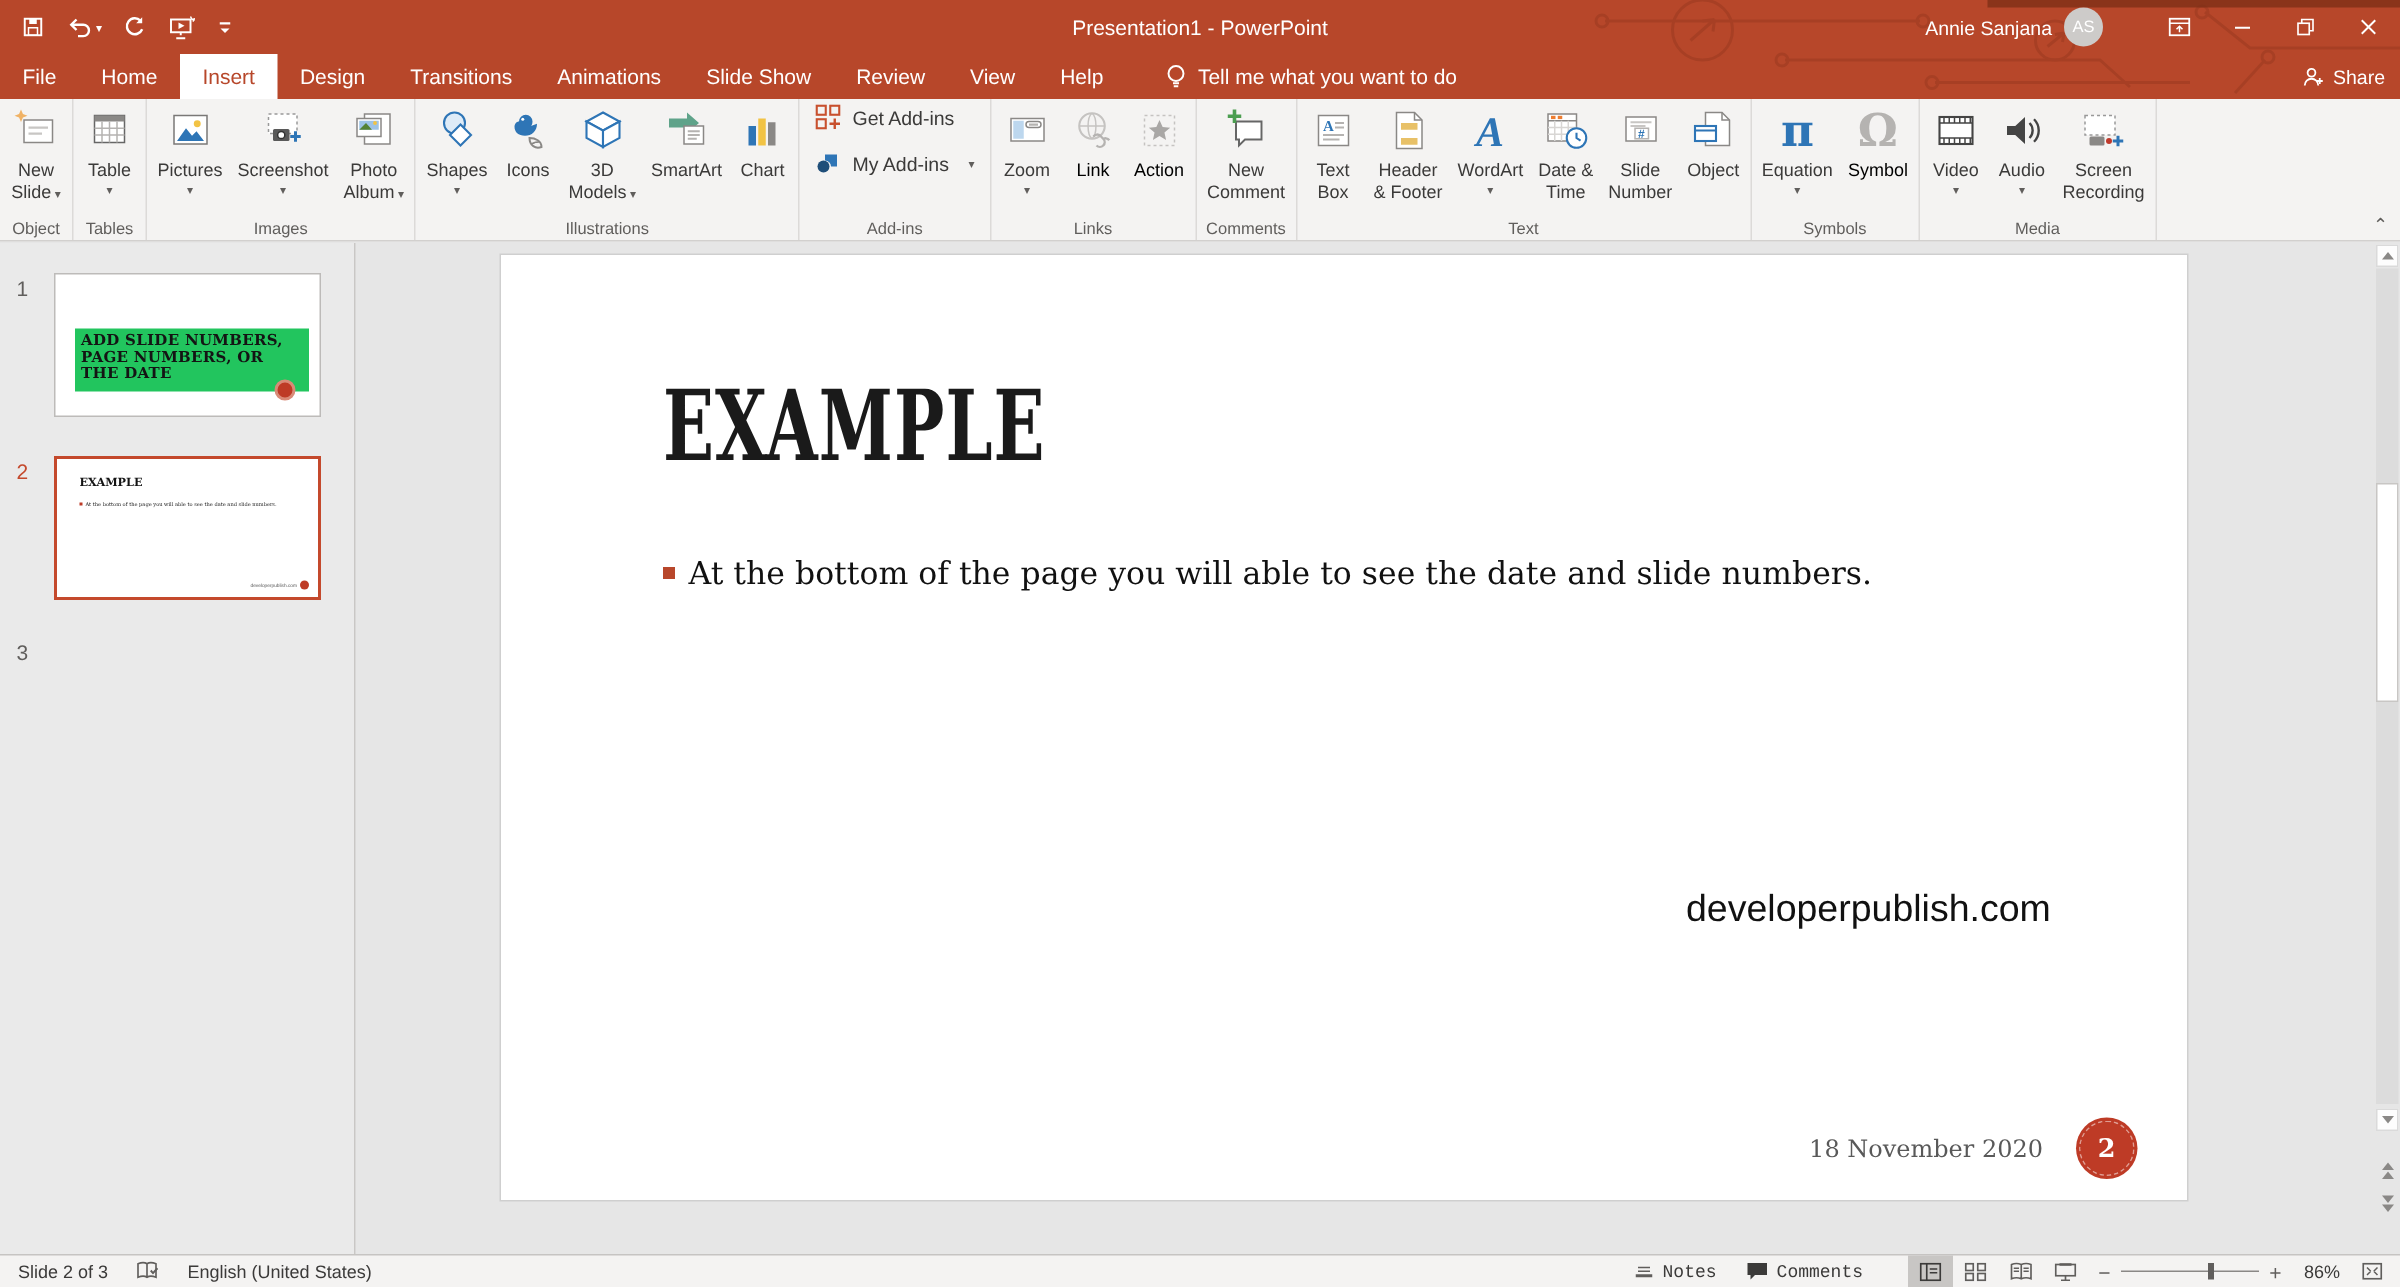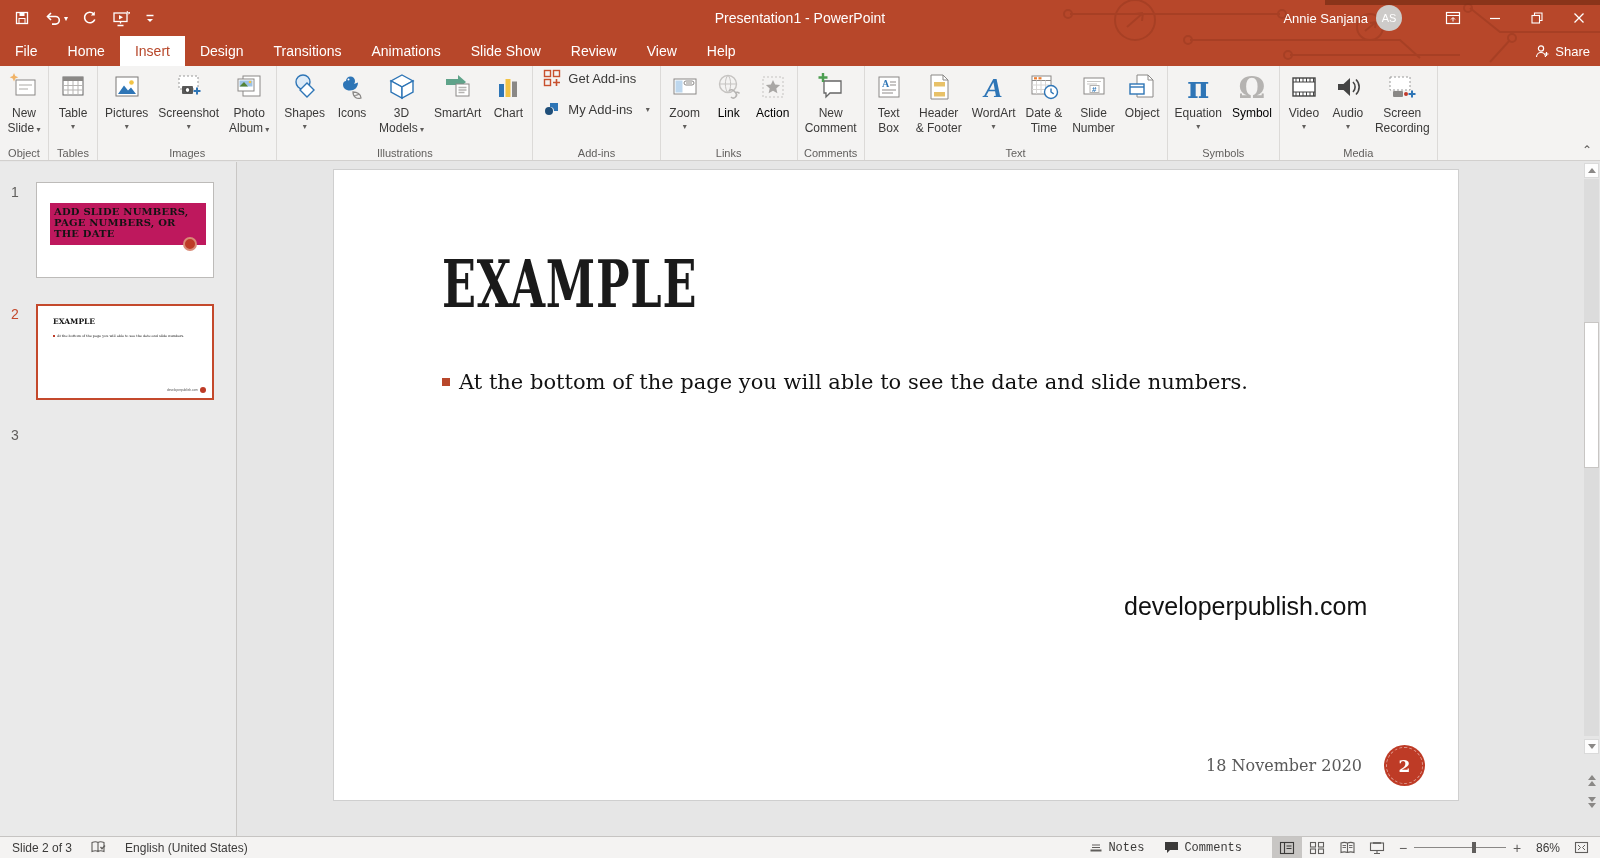--- a/index.html
+++ b/index.html
@@ -44,21 +44,21 @@
   .ribbon-collapse { position:absolute; right:8px; bottom:3px; color:#605E5C; font-size:12px; cursor:default; }
   .glyph-ic { font-family:"DejaVu Serif", serif; font-weight:bold; }
 
   
   .panel { position:absolute; top:162px; left:0; width:237px; height:674px; background:#EAEAEA; border-right:1px solid #C9C7C5; }
   .thumb-row { position:absolute; left:0; width:100%; }
   .thumb-num { position:absolute; left:11px; top:2px; font-size:14px; color:#605E5C; }
   .thumb-num.sel { color:#C4492C; }
   .thumb { position:absolute; left:36px; width:178px; height:96px; background:#fff; border:1px solid #BDBBB9; overflow:hidden; cursor:default; }
   .thumb.sel { border:2px solid #C4492C; }
-  .t1-block { position:absolute; left:13px; right:7px; top:20px; background:#be185d; padding:3px 4px 5px 4px; }
+  .t1-block { position:absolute; left:13px; right:7px; top:36px; background:#22c55e; padding:3px 4px 5px 4px; }
   .t1-title { font-family:"DejaVu Serif", serif; font-weight:bold; font-size:10px; line-height:1.12; color:#141414; letter-spacing:.2px; }
   .t1-dot { position:absolute; right:9px; bottom:-6px; width:14px; height:14px; background:#BE3B26; border:2px solid #D98A77; border-radius:50%; }
   .t2-title { position:absolute; left:15px; top:11px; font-family:"DejaVu Serif", serif; font-weight:bold; font-size:7.5px; color:#141414; }
   .t2-body { position:absolute; left:15px; top:28px; right:8px; font-family:"DejaVu Serif", serif; font-size:3.4px; color:#222; }
   .t2-body::before { content:""; display:inline-block; width:2px; height:2px; background:#BE3B26; margin-right:2px; vertical-align:middle; }
   .t-footer { position:absolute; right:6px; bottom:5px; display:flex; align-items:center; gap:2px; }
   .t-footer .ftxt { font-size:3.2px; color:#555; }
   .t-footer .fdot { width:6px; height:6px; border-radius:50%; background:#BE3B26; }
   .t3-title { position:absolute; left:15px; top:14px; font-family:"DejaVu Serif", serif; font-weight:bold; font-size:7.5px; color:#141414; }
 
@@ -219,20 +219,27 @@
       </span>
     <span class="tab">
         <span>Review</span>
       </span>
     <span class="tab">
         <span>View</span>
       </span>
     <span class="tab">
         <span>Help</span>
       </span>
+    <span class="tellme">
+      <svg width="14" height="18" viewBox="0 0 14 18">
+          <circle cx="7" cy="7" r="5" fill="none" stroke="#fff" stroke-width="1.3"></circle>
+          <path d="M5 13.5 h4 M5.5 15.5 h3" stroke="#fff" stroke-width="1.2"></path>
+        </svg>
+      <span>Tell me what you want to do</span>
+    </span>
     <span class="share">
       <svg width="15" height="15" viewBox="0 0 15 15">
           <circle cx="6" cy="4.5" r="2.6" fill="none" stroke="#fff" stroke-width="1.2"></circle>
           <path d="M1.5 13 a4.5 4.5 0 0 1 9 0" fill="none" stroke="#fff" stroke-width="1.2"></path>
           <path d="M11.5 8 v4 M9.5 10 h4" stroke="#fff" stroke-width="1.2"></path>
         </svg>
       <span>Share</span>
     </span>
   </div>
 

